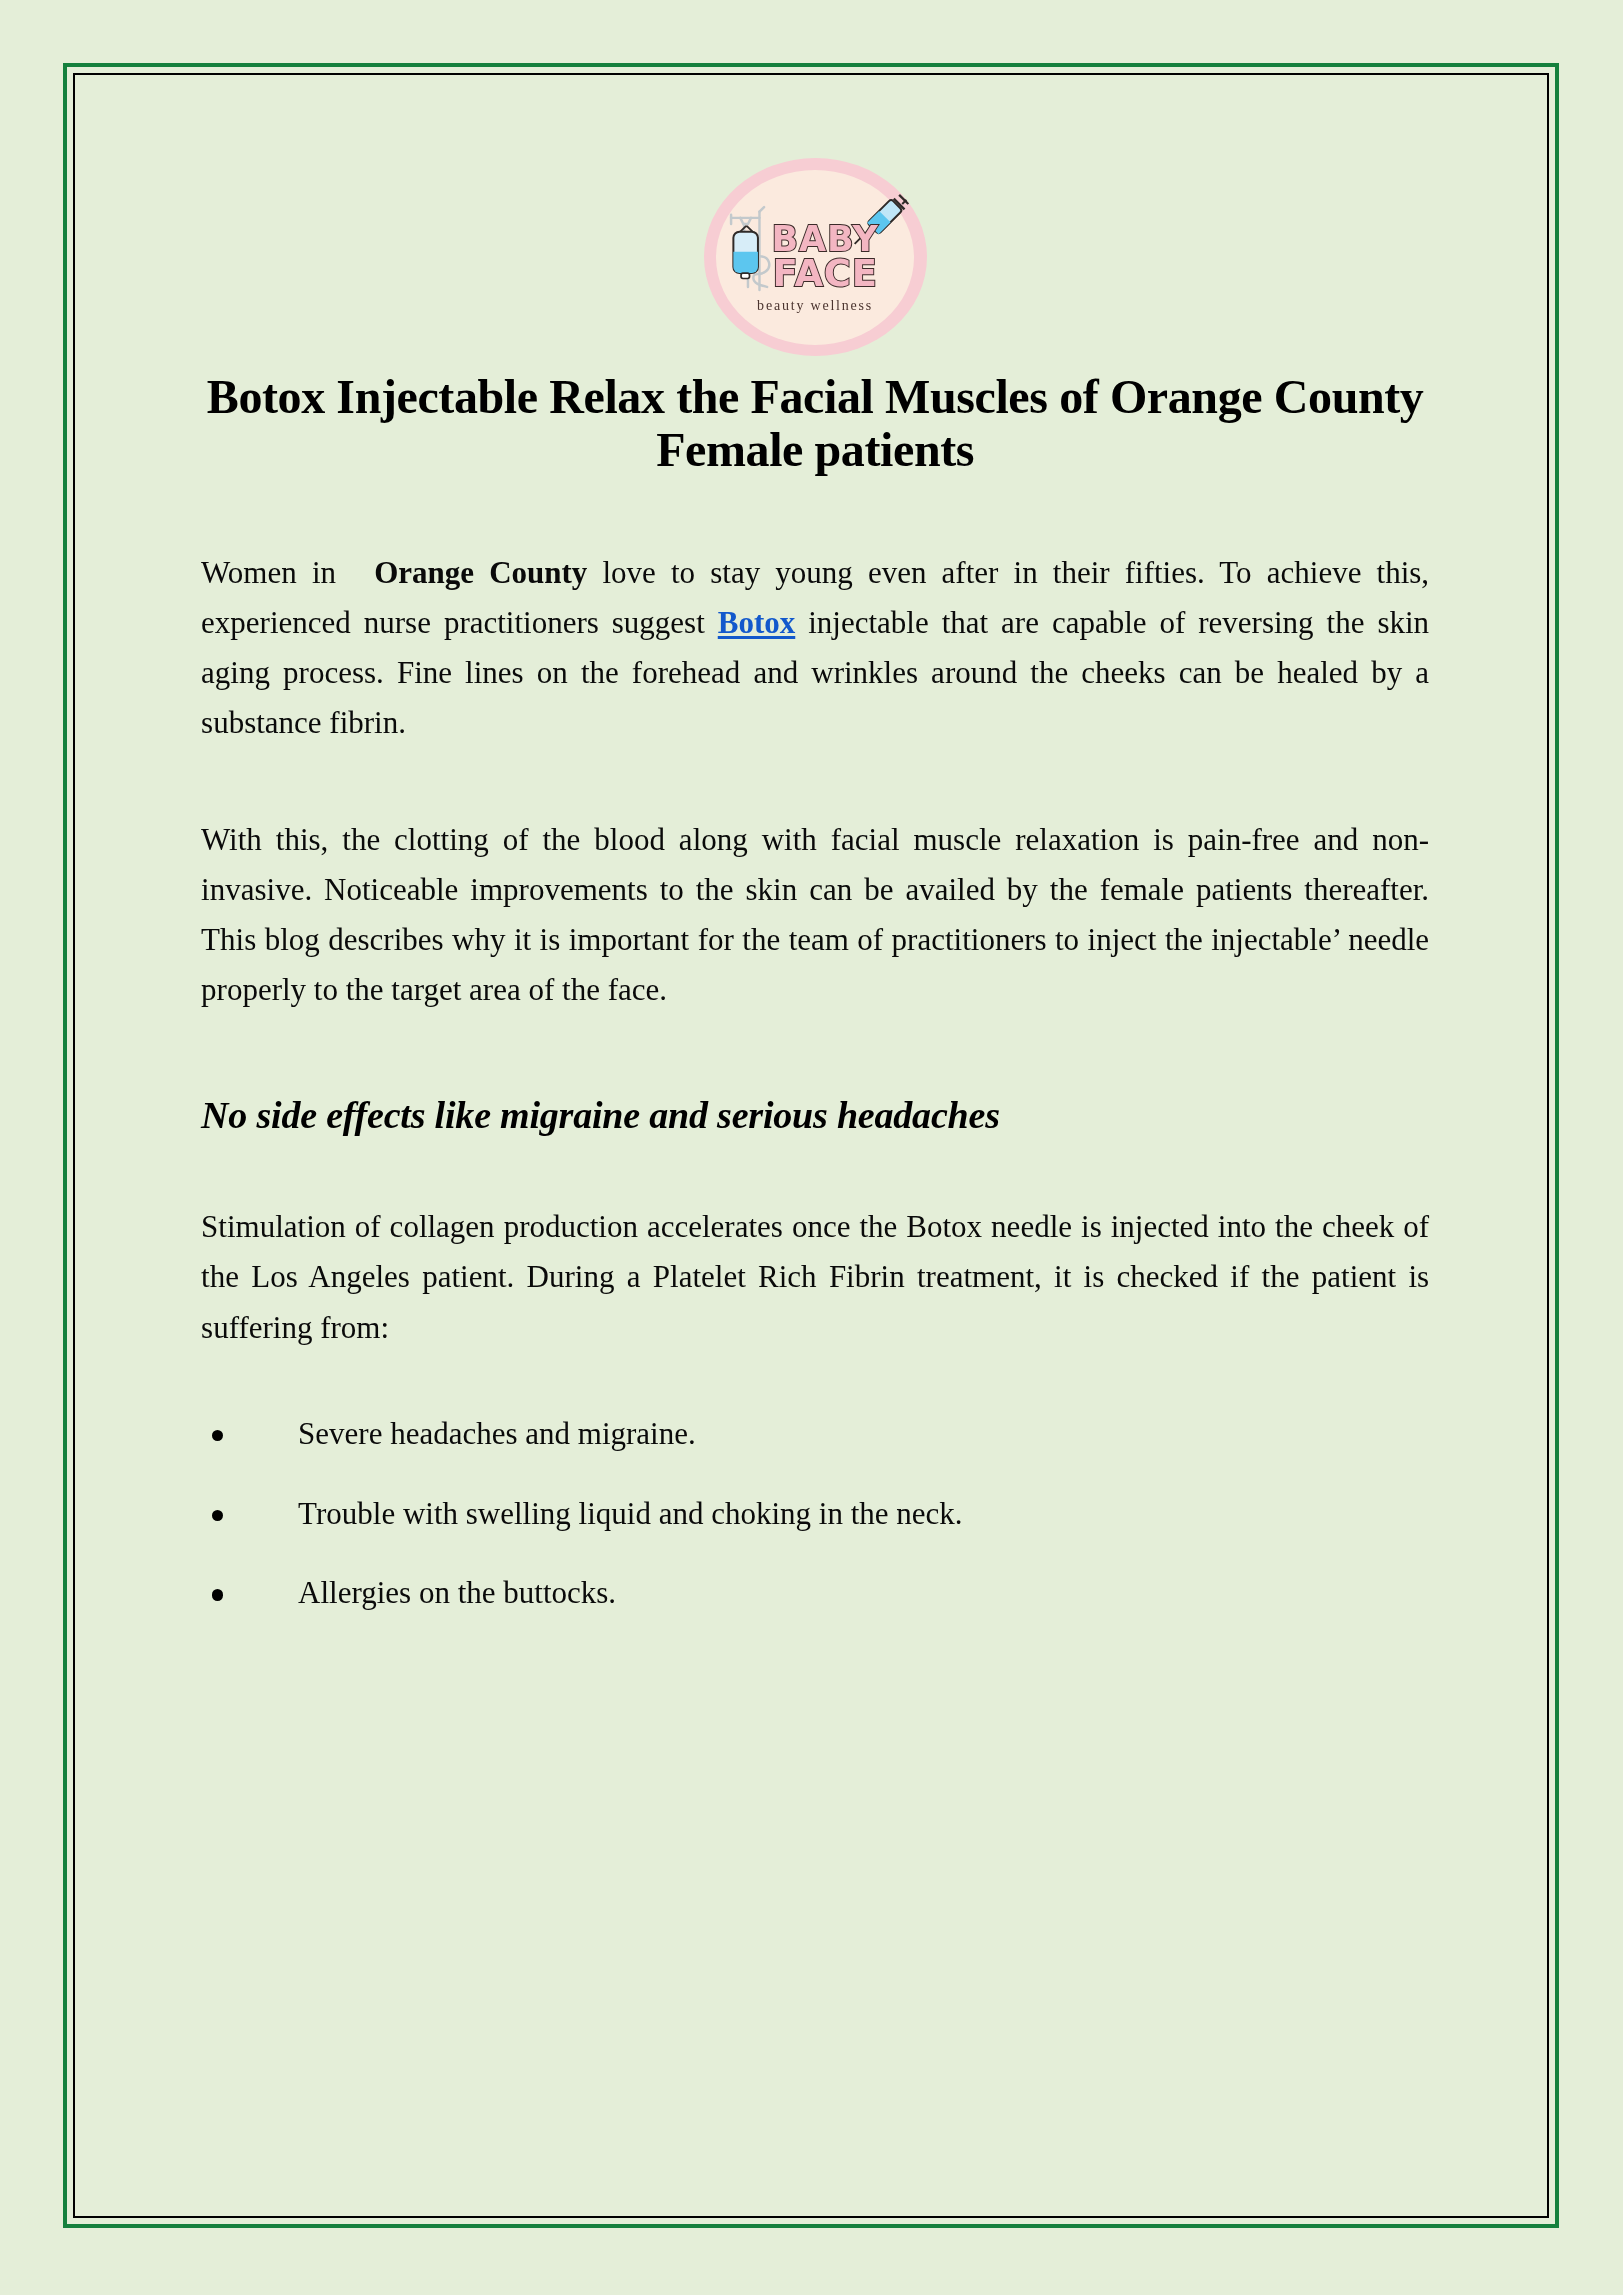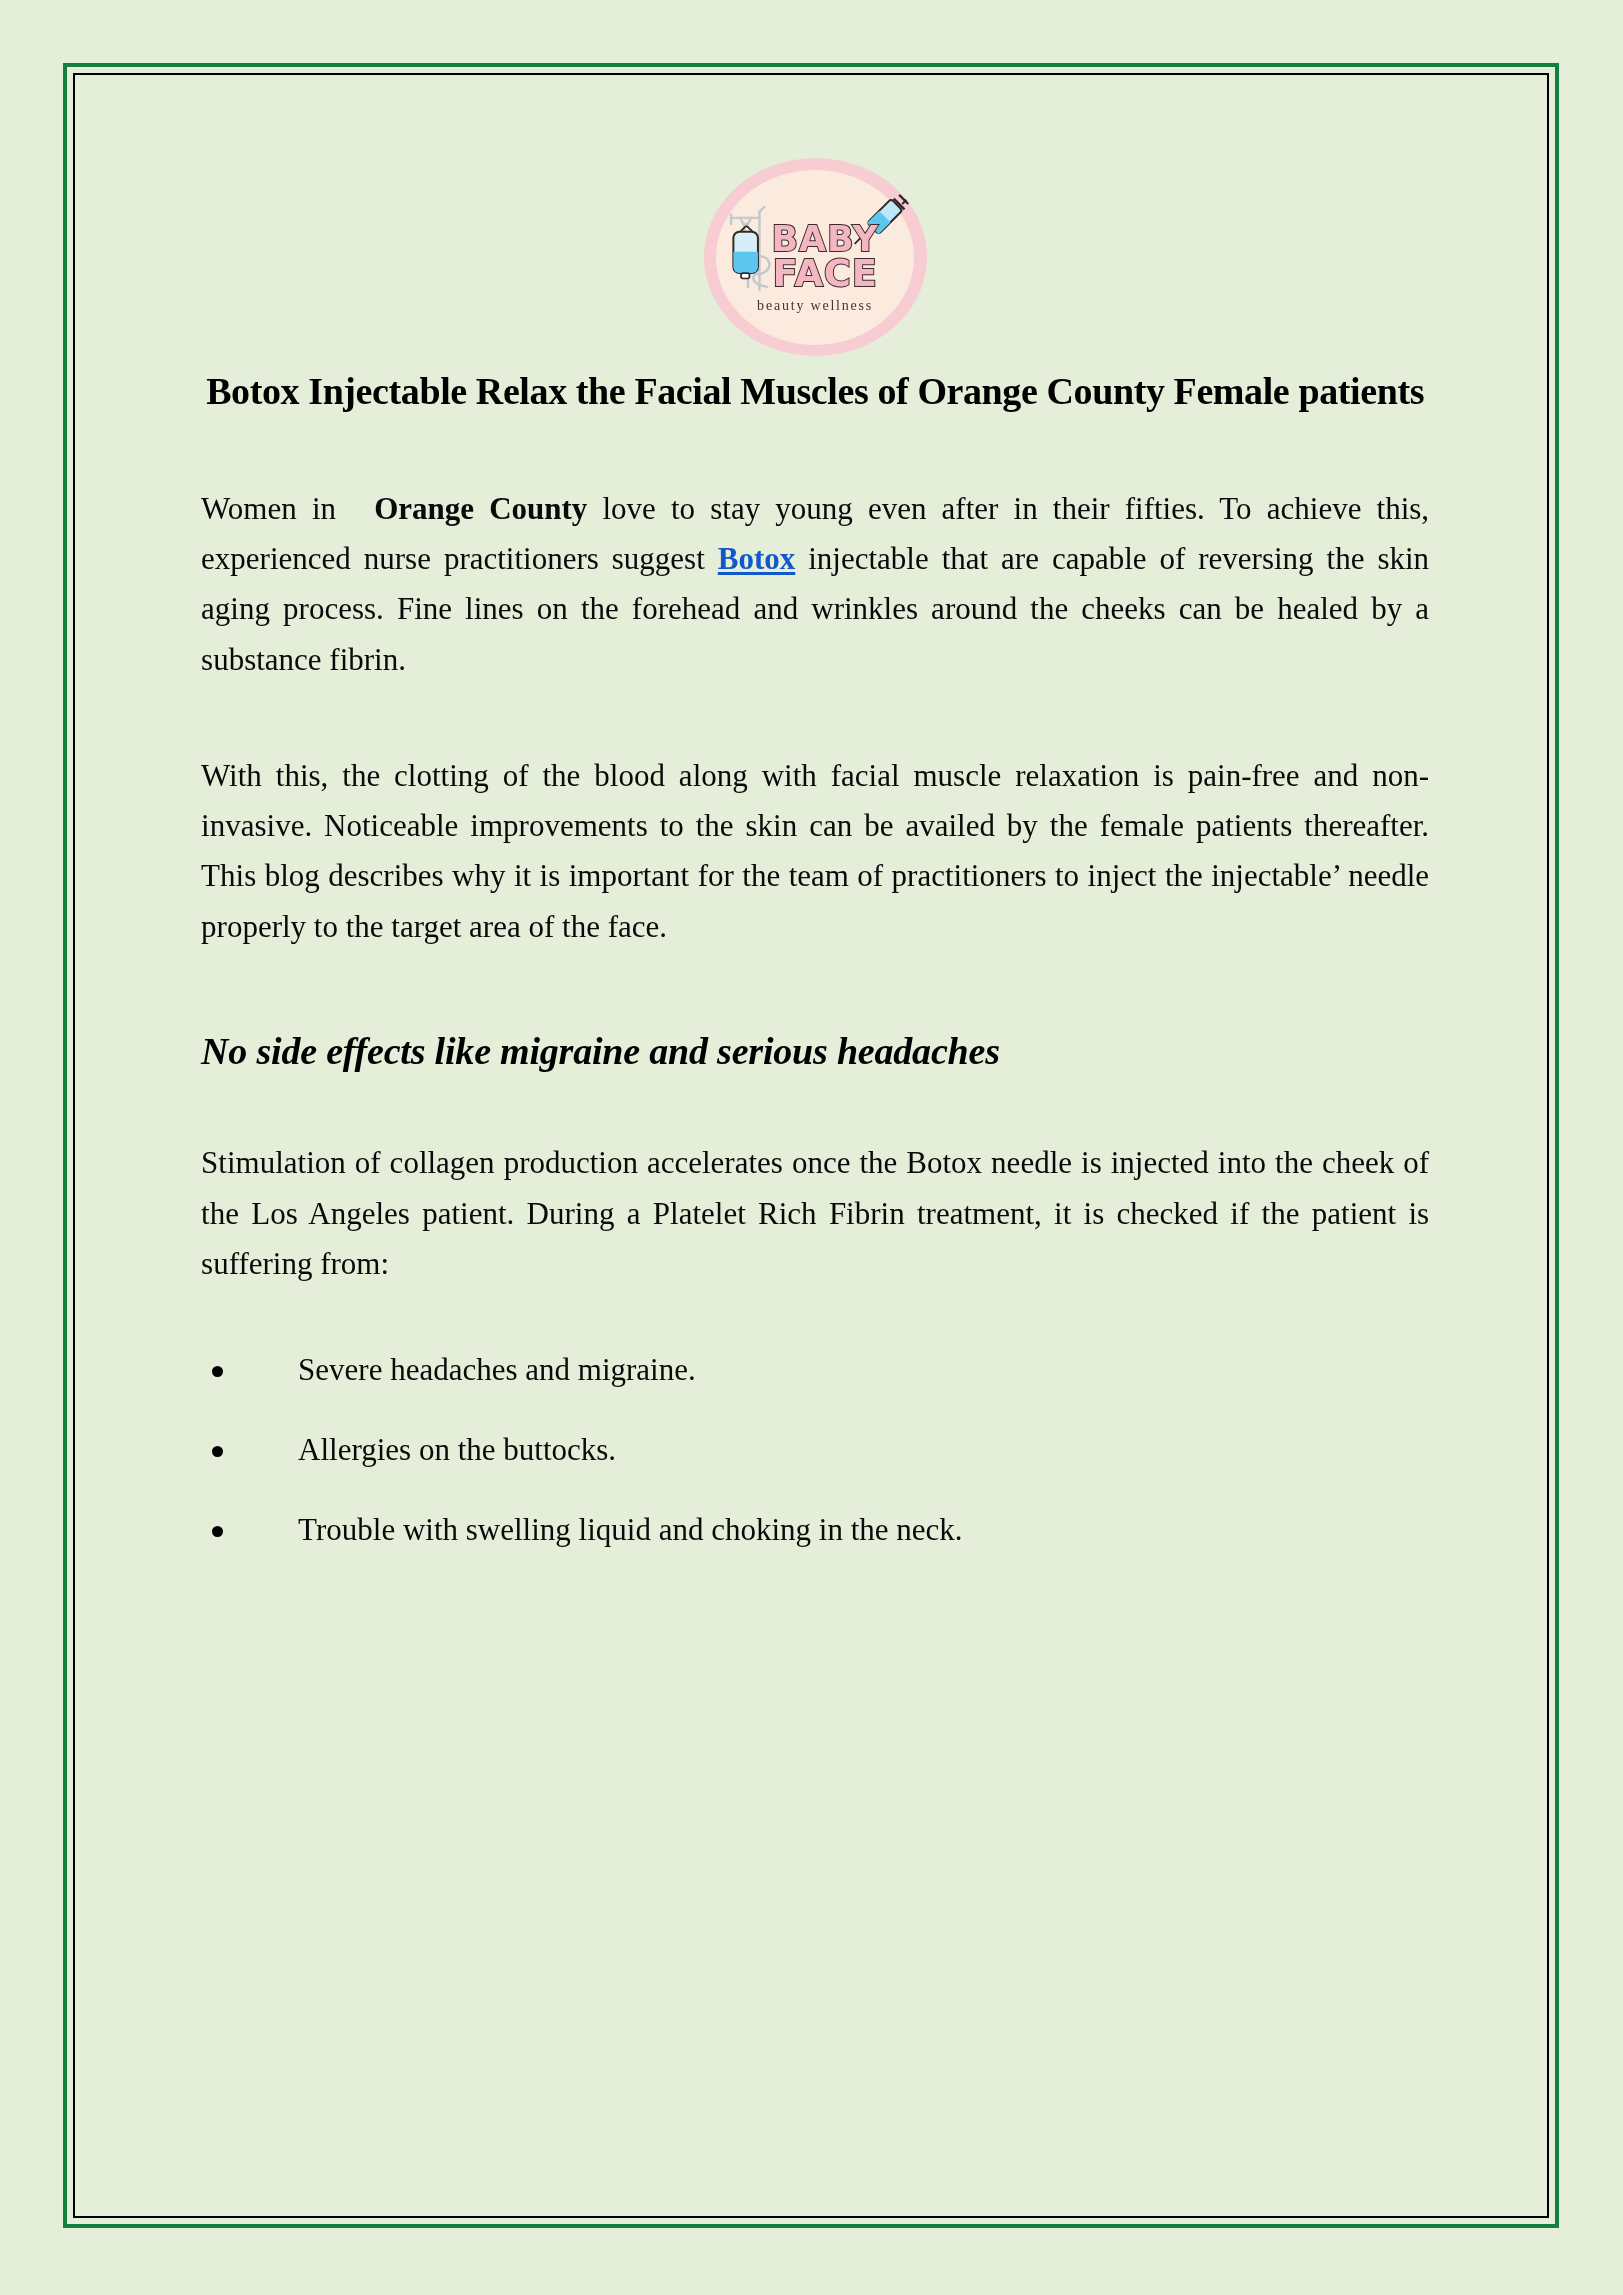--- a/index.html
+++ b/index.html
@@ -105,21 +105,21 @@
     font-family: Liberation Serif, serif;
     font-size: 14px;
     letter-spacing: 1.8px;
     color: #4a332e;
   }
 
   
   h1.doc-title {
     margin: 6.1px 0 0 0;
     text-align: center;
-    font-size: 38px;
+    font-size: 48px;
     line-height: 1.1;
     font-weight: bold;
     letter-spacing: -0.4px;
     color: #000;
   }
   h2.doc-subhead {
     margin: 0;
     font-size: 38px;
     font-weight: bold;
     line-height: 1.2;
@@ -242,24 +242,24 @@
 
       <div class="gap-e"></div>
 
       <ul class="symptom-list">
         <li>
           <span class="bullet-dot"></span>
           <span>Severe headaches and migraine.</span>
         </li>
         <li>
           <span class="bullet-dot"></span>
-          <span>Allergies on the buttocks.</span>
+          <span>Trouble with swelling liquid and choking in the neck.</span>
         </li>
         <li>
           <span class="bullet-dot"></span>
-          <span>Trouble with swelling liquid and choking in the neck.</span>
+          <span>Allergies on the buttocks.</span>
         </li>
       </ul>
 
     </div>
   </div>
 </div>
 
 
 </body></html>

